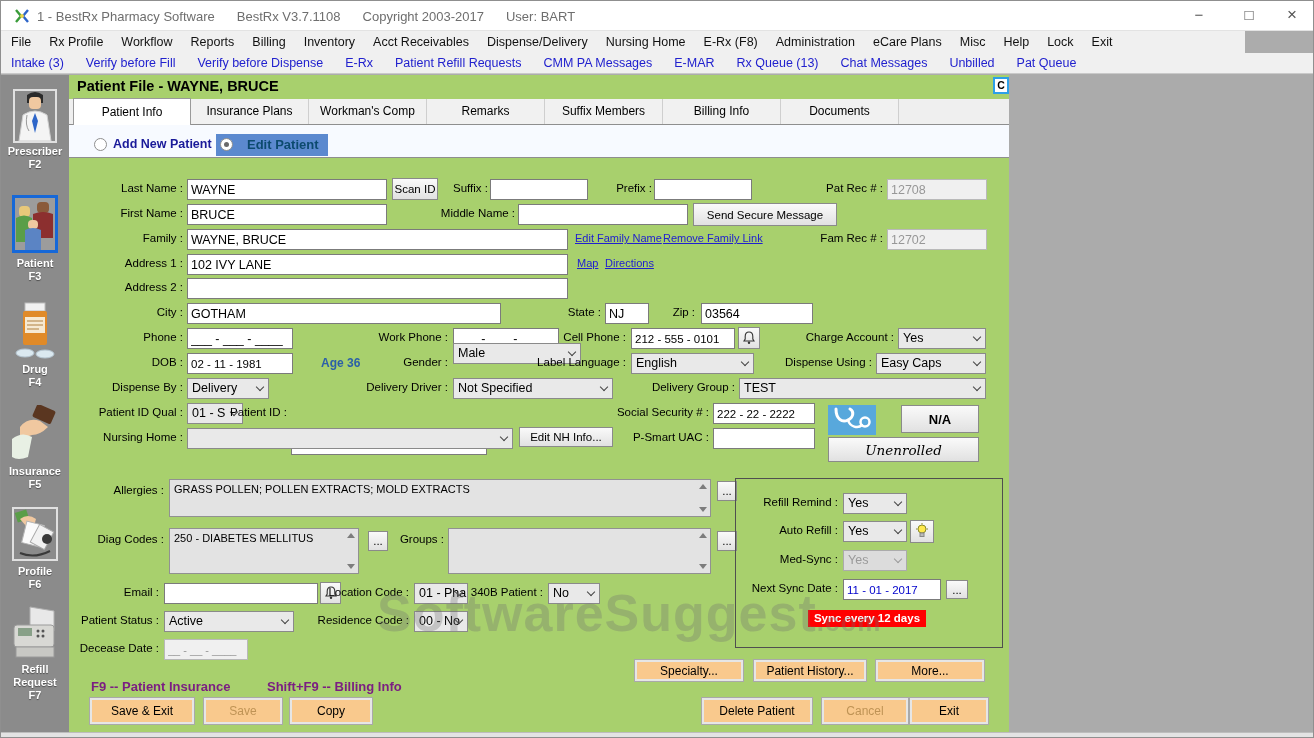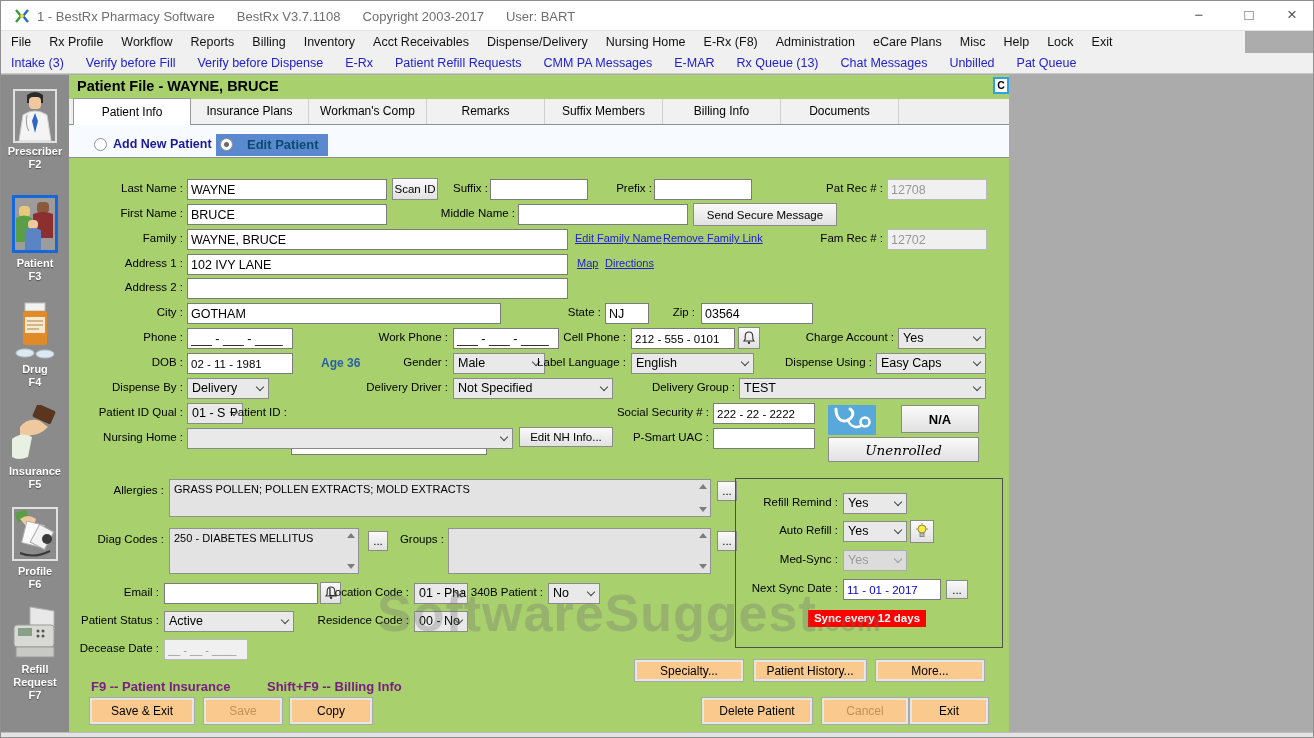--- a/index.html
+++ b/index.html
@@ -278,21 +278,21 @@
           <circle cx="7" cy="12.8" r="1.2" fill="#333"></circle>
         </svg>
     </button>
     <span class="lbl" style="right:115px;top:256px">Charge Account :</span>
     <div class="dd" style="left:829px;top:253px;width:88px"><span>Yes</span><span class="chev"></span></div>
 
     <span class="lbl" style="right:826px;top:281px">DOB :</span>
     <input class="inp" style="left: 118px; top: 278px; width: 106px; font-size: 11.5px;" value="02 - 11 - 1981">
     <span class="age">Age 36</span>
     <span class="lbl" style="right:561px;top:281px">Gender :</span>
-    <div class="dd" style="left:384px;top:278px;width:92px"><span>Male</span><span class="chev"></span></div>
+    <div class="dd" style="left:384px;top:268px;width:128px"><span>Male</span><span class="chev"></span></div>
     <span class="lbl" style="right:383px;top:281px">Label Language :</span>
     <div class="dd" style="left:562px;top:278px;width:123px"><span>English</span><span class="chev"></span></div>
     <span class="lbl" style="right:137px;top:281px">Dispense Using :</span>
     <div class="dd" style="left:807px;top:278px;width:110px"><span>Easy Caps</span><span class="chev"></span></div>
 
     <span class="lbl" style="right:826px;top:306px">Dispense By :</span>
     <div class="dd" style="left:118px;top:303px;width:82px"><span>Delivery</span><span class="chev"></span></div>
     <span class="lbl" style="right:561px;top:306px">Delivery Driver :</span>
     <div class="dd" style="left:384px;top:303px;width:160px"><span>Not Specified</span><span class="chev"></span></div>
     <span class="lbl" style="right:274px;top:306px">Delivery Group :</span>

